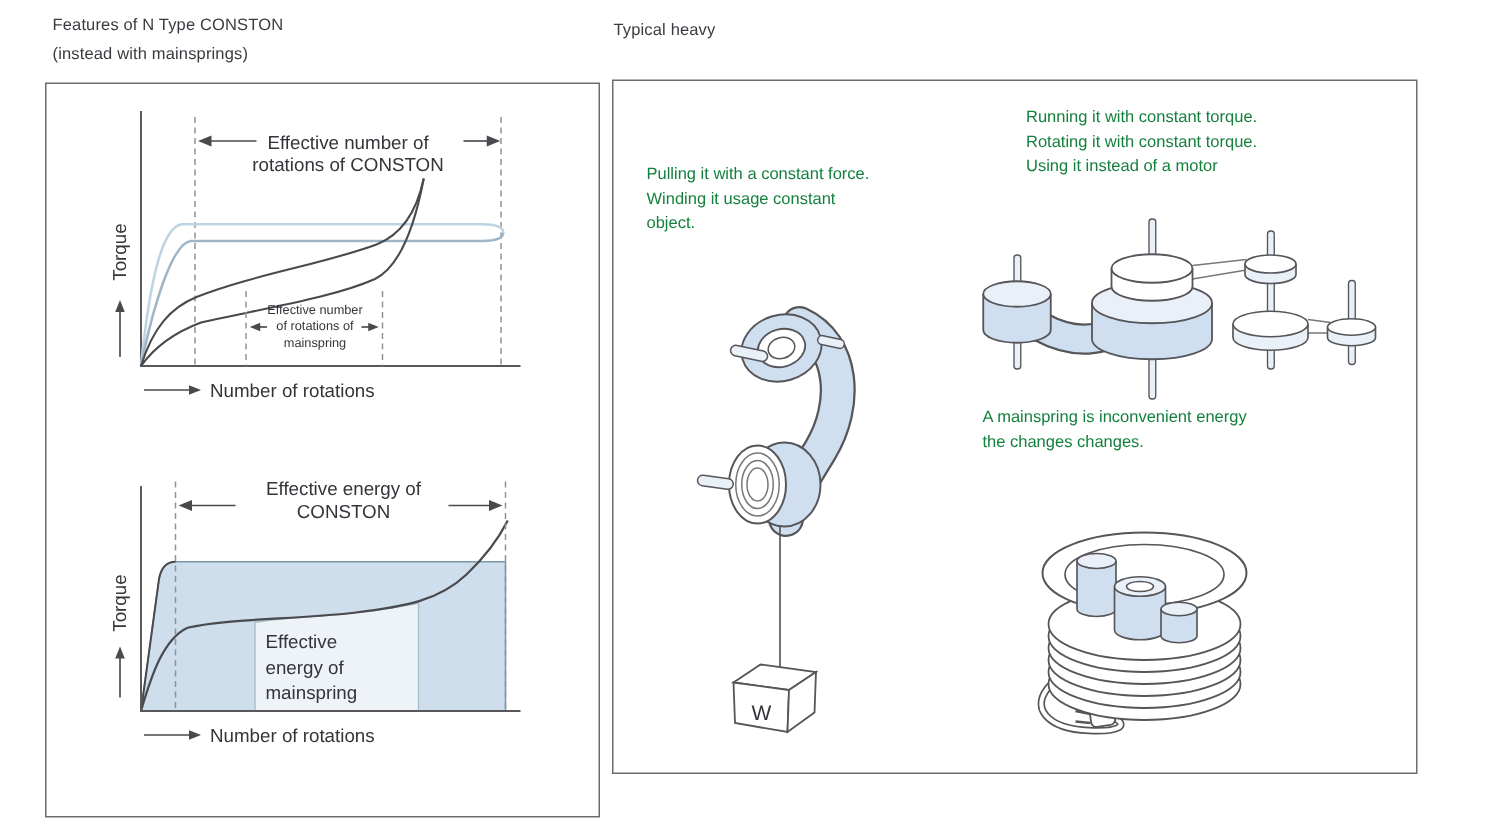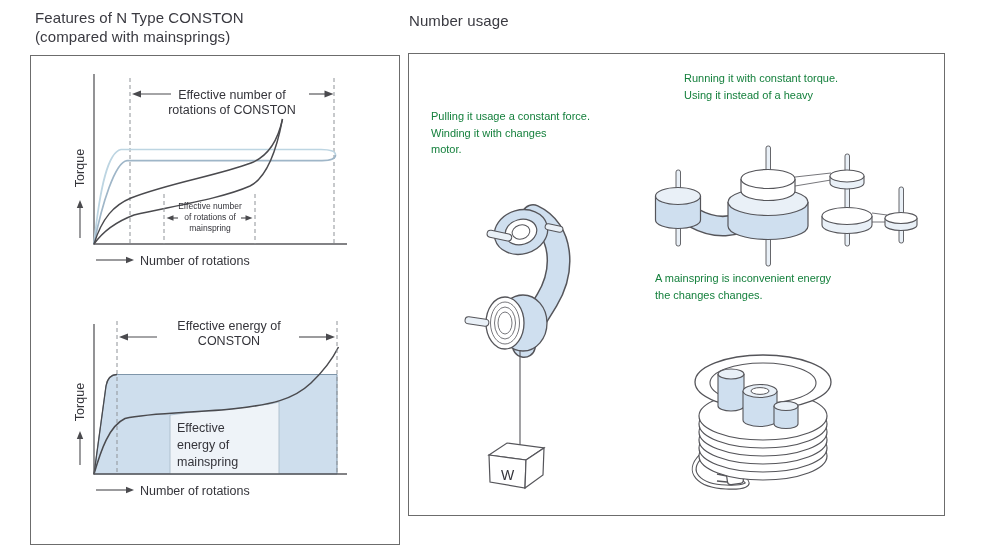--- a/index.html
+++ b/index.html
@@ -1,18 +1,18 @@
 <!DOCTYPE html>
 <html><head>
 <meta charset="utf-8">
 <style>
   *{margin:0;padding:0;box-sizing:border-box}
   html,body{width:995px;height:548px;background:#ffffff;font-family:"Liberation Sans",sans-serif}
   .page{position:absolute;left:0;top:0;width:995px;height:548px;background:#fff;overflow:hidden}
-  .heading{position:absolute;font-size:15px;color:#3a3a41;line-height:19px;letter-spacing:.1px}
+  .heading{position:absolute;font-size:11px;color:#3a3a41;line-height:19px;letter-spacing:.1px}
   .heading-left{left:35px;top:8px}
   .heading-right{left:409px;top:11px}
   .panel{position:absolute;background:#fff;border:1.6px solid #6c6c6c}
   .panel-left{left:30px;top:55px;width:370px;height:490px}
   .panel-right{left:408px;top:53px;width:537px;height:463px}
   .tb{position:absolute;font-size:11px;font-weight:normal;color:#15803d;line-height:16.5px;white-space:nowrap}
   .tb-pulling{left:22px;top:54px}
   .tb-running{left:275px;top:16px}
   .tb-note{left:246px;top:216px}
   svg{position:absolute;overflow:visible}
@@ -29,23 +29,23 @@
   .arrow-line{stroke:#4a4a4e;stroke-width:1.1;fill:none}
   .arrow-head{fill:#4a4a4e;stroke:none}
 </style>
 </head>
 <body>
 
 <div class="page">
 
   <div class="heading heading-left">
     <div>Features of N Type CONSTON</div>
-    <div>(compared with mainsprings)</div>
+    <div>(instead with mainsprings)</div>
   </div>
-  <div class="heading heading-right">Number usage</div>
+  <div class="heading heading-right">Typical heavy</div>
 
   <div class="panel panel-left">
     <svg class="chart-svg" width="367" height="456" viewBox="0 0 367 456">
 
       <g>
         <line class="axis" x1="63" y1="18" x2="63" y2="188.6"></line>
         <line class="axis" x1="62.4" y1="188" x2="316" y2="188"></line>
         <line class="dash" x1="99" y1="22" x2="99" y2="188"></line>
         <line class="dash" x1="303" y1="22" x2="303" y2="188"></line>
 
@@ -128,28 +128,29 @@
           <line class="arrow-line" x1="49" y1="409" x2="49" y2="381"></line>
           <polygon class="arrow-head" points="49,375 45.8,383 52.2,383"></polygon>
         </g>
       </g>
     </svg>
   </div>
 
   <div class="panel panel-right">
 
     <div class="tb tb-pulling">
-      <div>Pulling it usage a constant force.</div>
-      <div>Winding it with changes</div>
-      <div>motor.</div>
+      <div>Pulling it with a constant force.</div>
+      <div>Winding it usage constant</div>
+      <div>object.</div>
     </div>
 
     <div class="tb tb-running">
       <div>Running it with constant torque.</div>
-      <div>Using it instead of a heavy</div>
+      <div>Rotating it with constant torque.</div>
+      <div>Using it instead of a motor</div>
     </div>
 
     <div class="tb tb-note">
       <div>A mainspring is inconvenient energy</div>
       <div>the changes changes.</div>
     </div>
 
     <svg class="illu-pulley" width="140" height="315" viewBox="0 0 140 315">
 
       <path d="M 84 32 C 114 46 116 86 98 116 C 86 136 78 146 75 162" stroke="#55555a" stroke-width="24" fill="none" stroke-linecap="round"></path>

